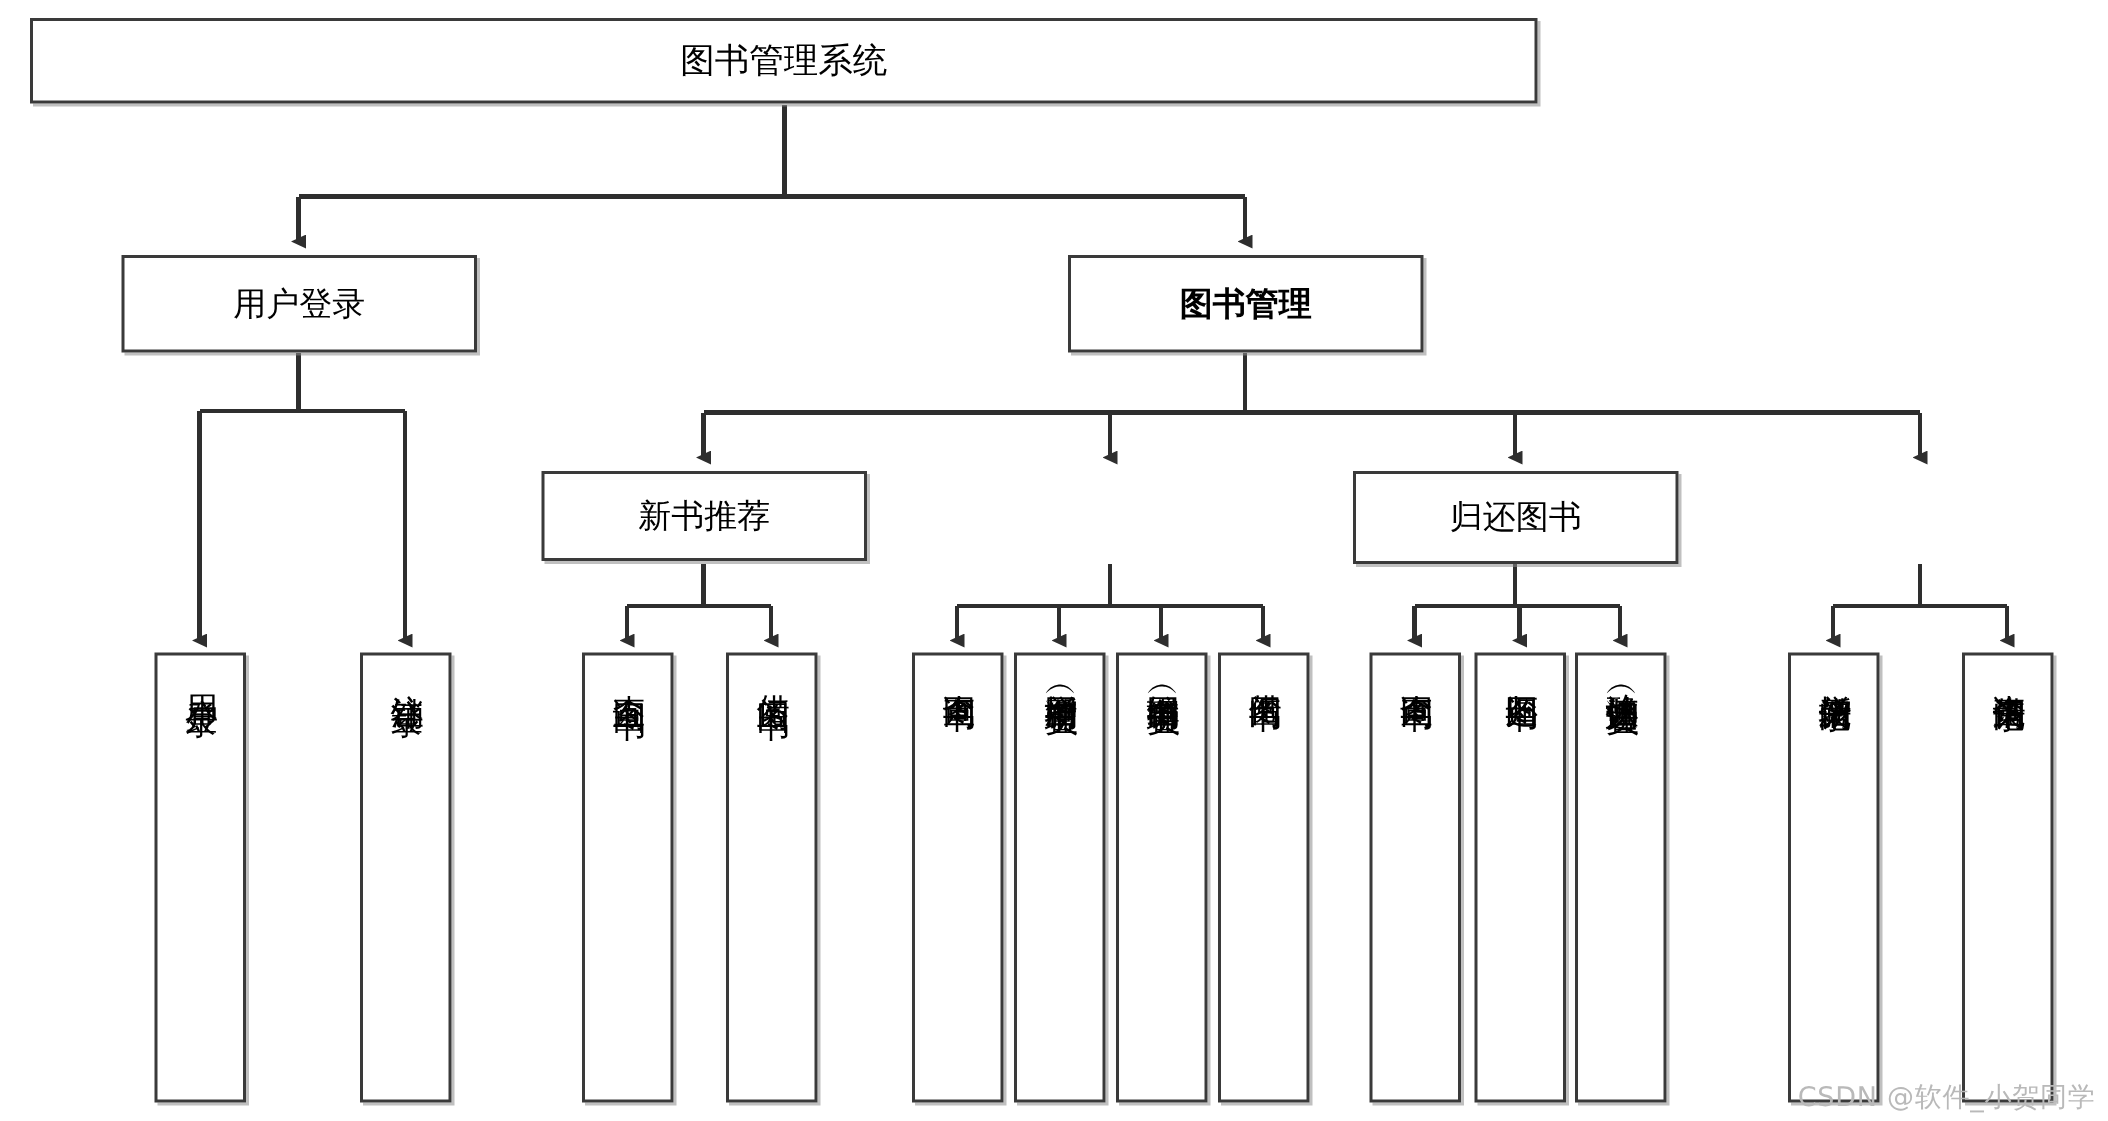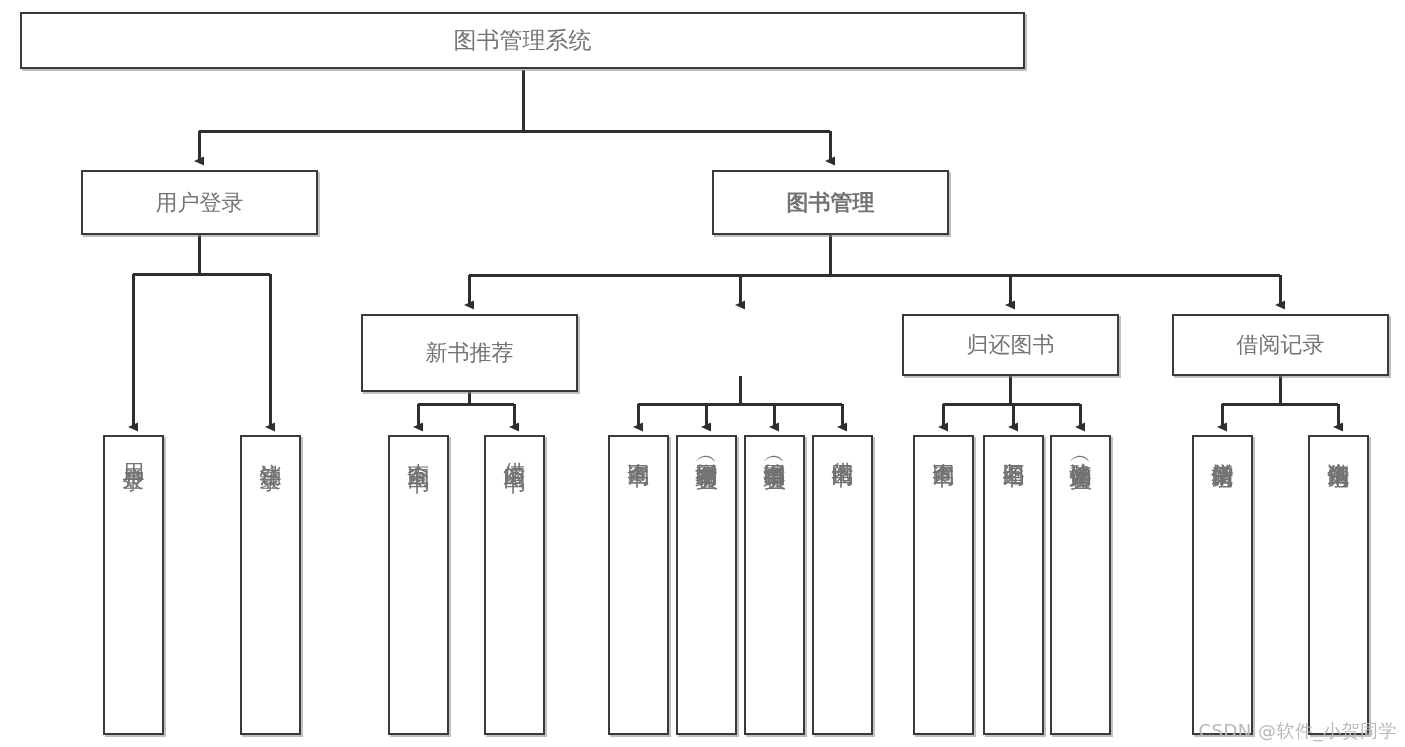--- a/index.html
+++ b/index.html
@@ -27,21 +27,21 @@
   }
   .node {
     position: absolute;
     box-sizing: border-box;
     background: #ffffff;
     border: 2px solid #3a3a3a;
     box-shadow: 2px 2px 0 rgba(140,140,140,0.55);
     display: flex;
     align-items: center;
     justify-content: center;
-    color: #737373;
+    color: #000000;
   }
   .node.root {
     font-size: 23px;
   }
   .node.lvl1 {
     font-size: 22px;
   }
   .node.lvl2 {
     font-size: 22px;
   }
@@ -131,28 +131,25 @@
     <span>图书管理系统</span>
   </div>
 
   <div class="node lvl1" style="left:81px; top:170px; width:237px; height:65px;">
     <span>用户登录</span>
   </div>
   <div class="node lvl1" style="left:712px; top:170px; width:237px; height:65px;font-weight:bold;">
     <span>图书管理</span>
   </div>
 
-  <div class="node lvl2" style="left:361px; top:314px; width:217px; height:78px;">
+  <div class="node lvl2" style="left:361px; top:314px; width:217px; height:60px;">
     <span>新书推荐</span>
   </div>
   <div class="node lvl2" style="left:902px; top:314px; width:217px; height:62px;">
     <span>归还图书</span>
-  </div>
-  <div class="node lvl2" style="left:1172px; top:314px; width:217px; height:62px;">
-    <span>借阅记录</span>
   </div>
 
   <div class="node leaf" style="left:103px; top:435px; width:61px; height:300px;">
     <span class="vlabel">用户登录</span>
   </div>
   <div class="node leaf" style="left:240px; top:435px; width:61px; height:300px;">
     <span class="vlabel">注销登录</span>
   </div>
 
   <div class="node leaf" style="left:388px; top:435px; width:61px; height:300px;">

